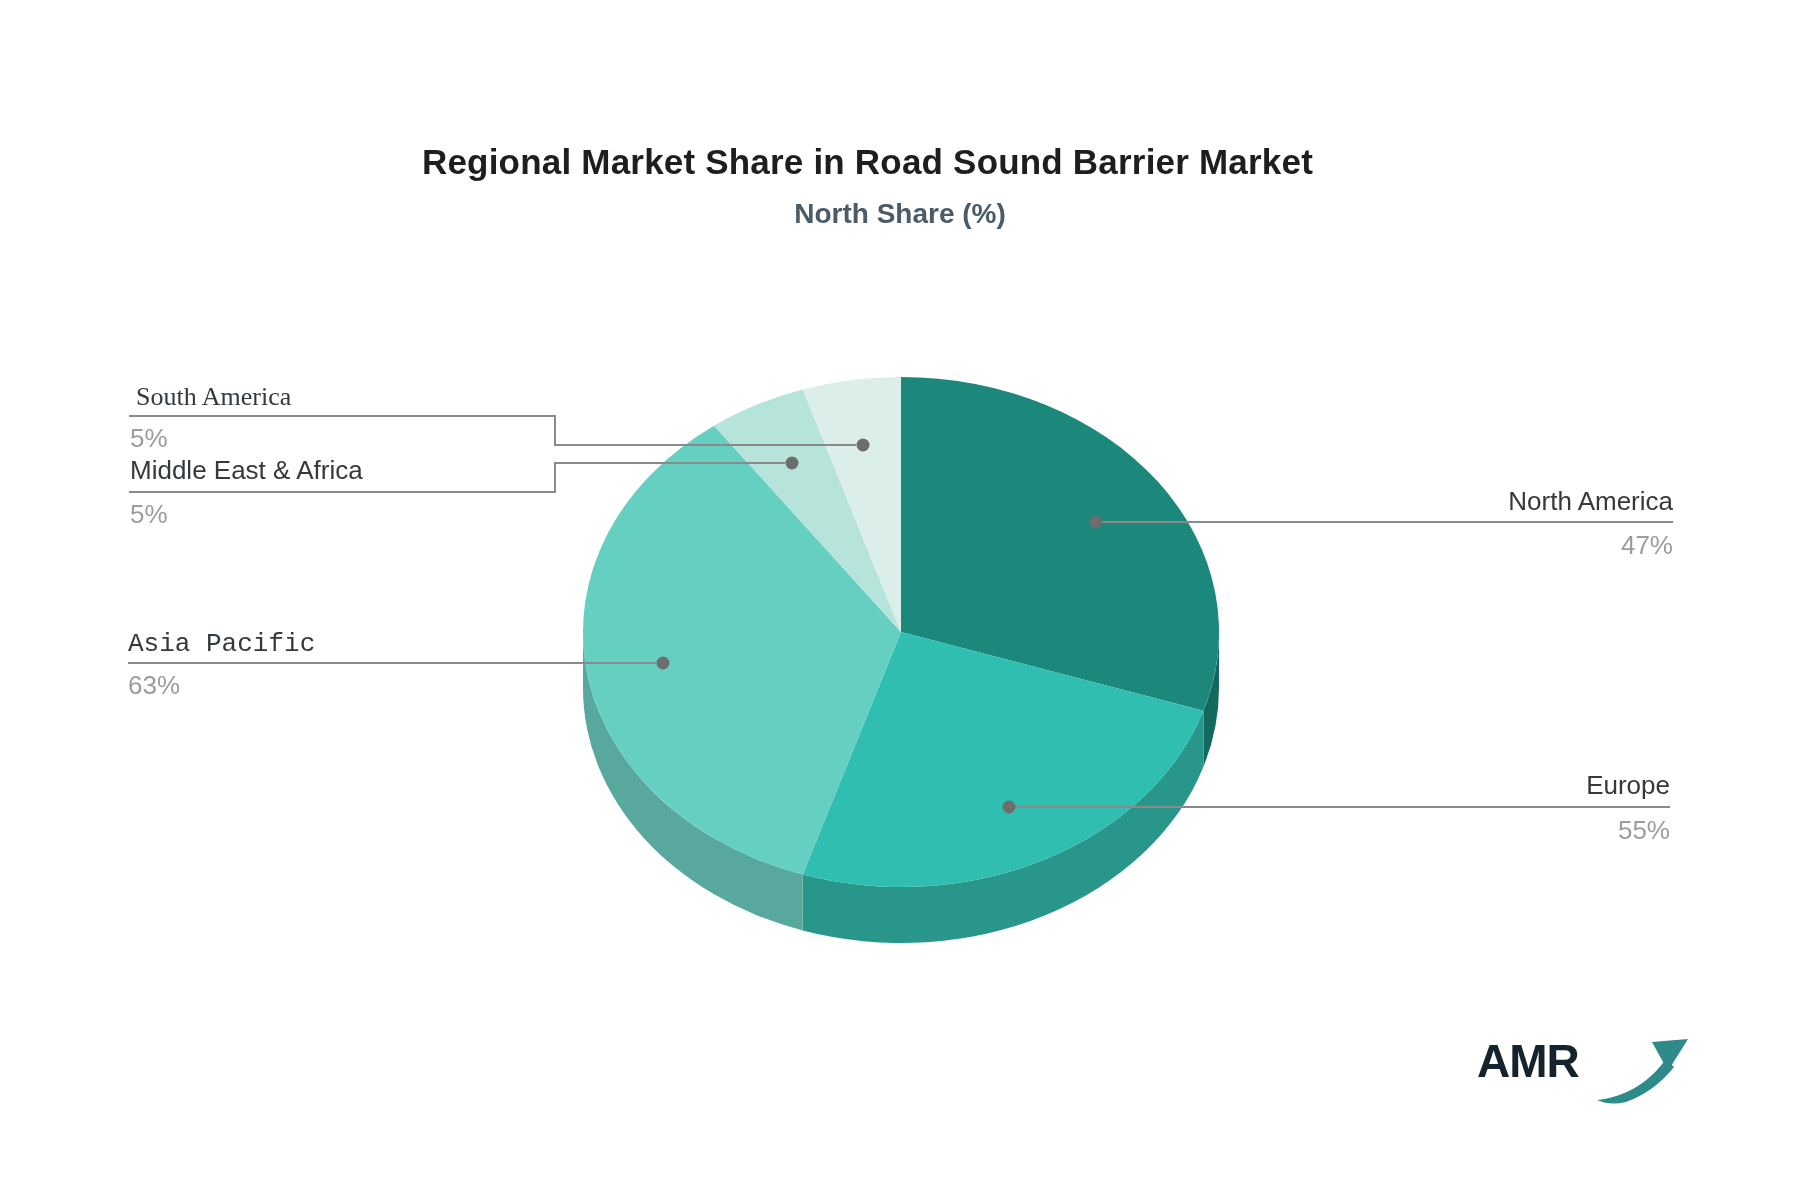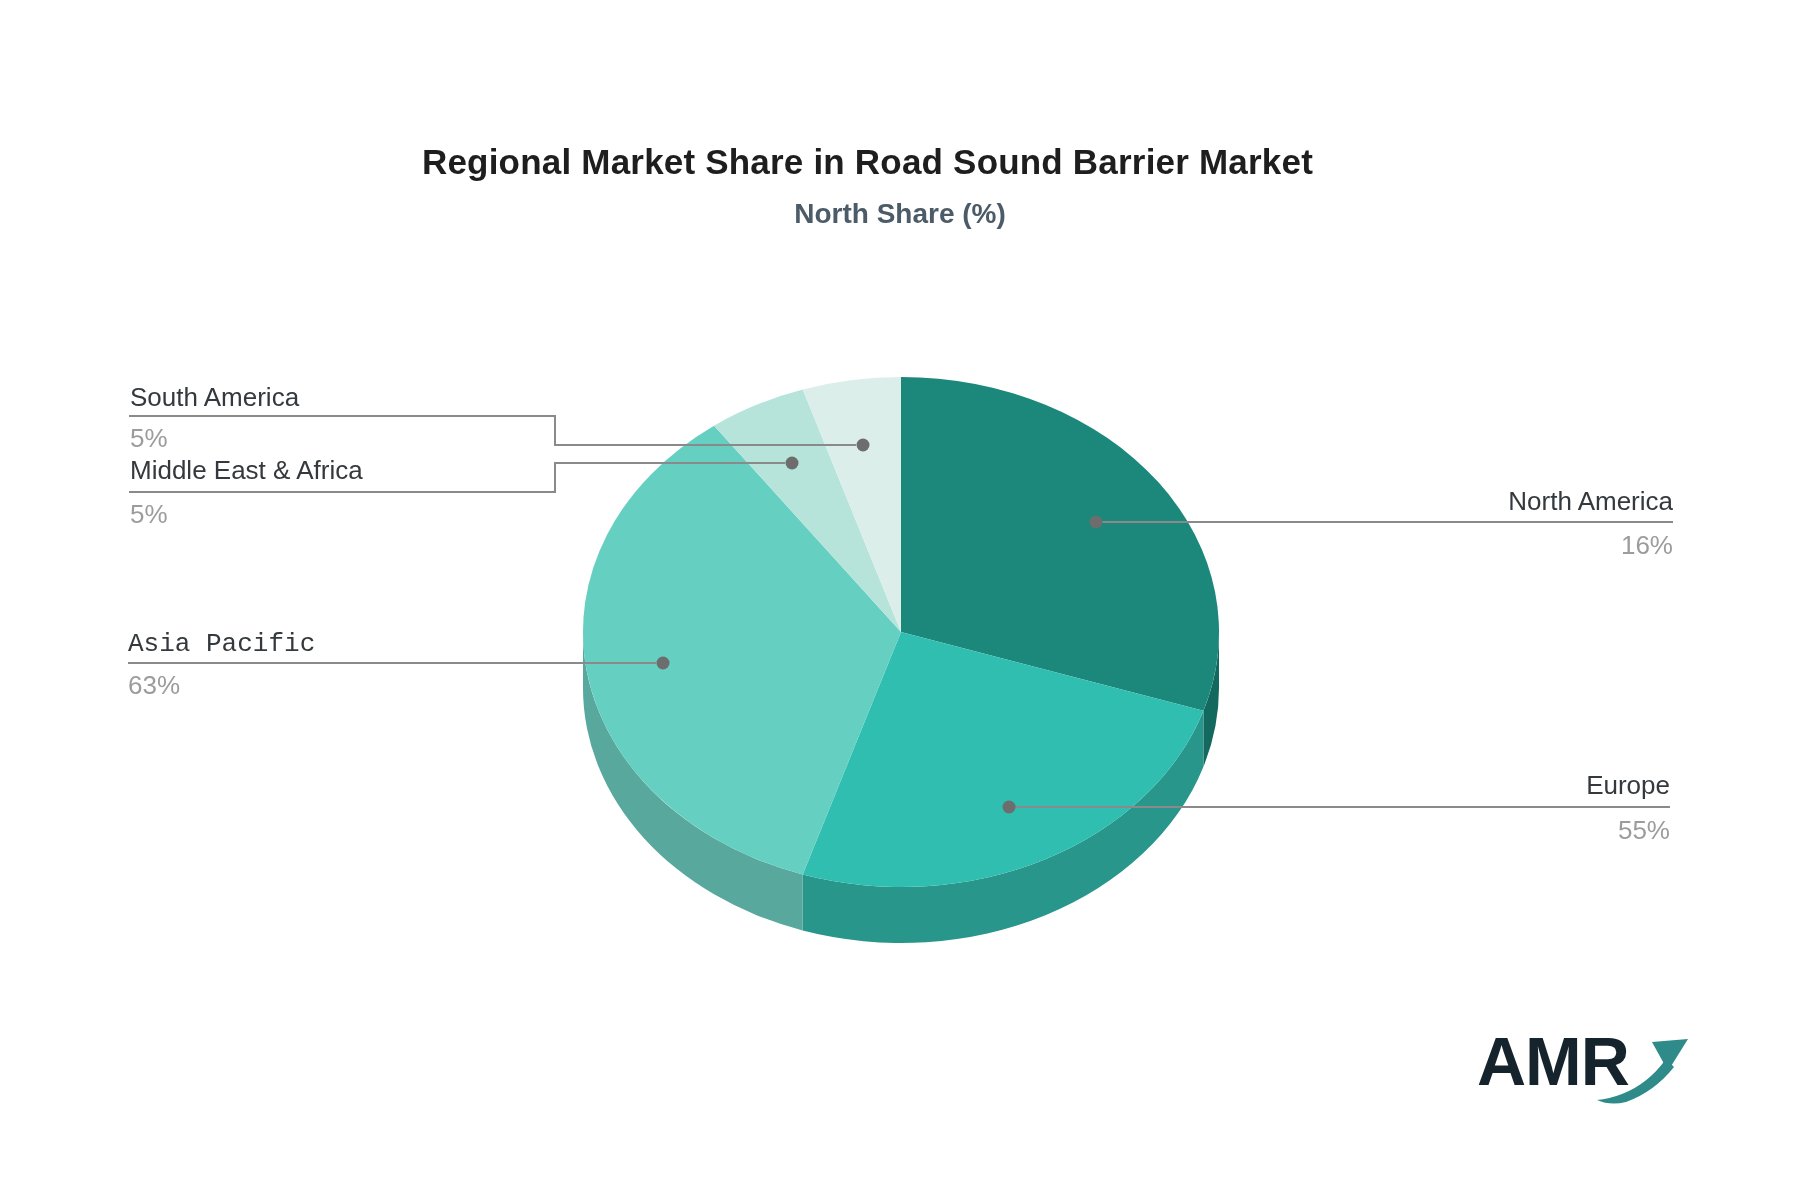--- a/index.html
+++ b/index.html
@@ -20,21 +20,21 @@
     position:absolute;font-size:26px;color:#33393d;white-space:nowrap;line-height:28px;
   }
   .lbl-pct{
     position:absolute;font-size:26px;color:#9c9c9c;white-space:nowrap;line-height:28px;
   }
   .right-align{text-align:right;}
   .logo{
     position:absolute;left:1477px;top:1032px;width:200px;height:90px;
   }
   .logo-text{
-    position:absolute;left:0;top:0;font-size:68px;font-weight:800;color:#15232c;
+    position:absolute;left:0;top:0;font-size:46px;font-weight:800;color:#15232c;
     letter-spacing:-1px;line-height:58px;
   }
   .logo-arrow{position:absolute;left:118px;top:-6px;}
 </style>
 </head>
 <body>
 
 <div id="canvas">
 
   <div class="title">Regional Market Share in Road Sound Barrier Market</div>
@@ -54,31 +54,31 @@
       <path d="M1670,807 L1015,807" fill="none" stroke="#8a8a8a" stroke-width="2"></path>
       <circle cx="1009" cy="807" r="6.5" fill="#6d6d6d"></circle>
       <path d="M128,663 L656,663" fill="none" stroke="#8a8a8a" stroke-width="2"></path>
       <circle cx="663" cy="663" r="6.5" fill="#6d6d6d"></circle>
       <path d="M129,416 L555,416 L555,445 L856,445" fill="none" stroke="#8a8a8a" stroke-width="2"></path>
       <circle cx="863" cy="445" r="6.5" fill="#6d6d6d"></circle>
       <path d="M129,492 L555,492 L555,463 L785,463" fill="none" stroke="#8a8a8a" stroke-width="2"></path>
       <circle cx="792" cy="463" r="6.5" fill="#6d6d6d"></circle>
     </svg>
 
-  <div class="lbl-name" style="left:130px;top:383px;">South America</div>
+  <div class="lbl-name" style="left:136px;top:383px;font-family:Liberation Serif, serif;">South America</div>
   <div class="lbl-pct" style="left:130px;top:424px;">5%</div>
 
   <div class="lbl-name" style="left:130px;top:456px;">Middle East &amp; Africa</div>
   <div class="lbl-pct" style="left:130px;top:500px;">5%</div>
 
   <div class="lbl-name" style="left:128px;top:630px;font-family:Liberation Mono, monospace;">Asia Pacific</div>
   <div class="lbl-pct" style="left:128px;top:671px;">63%</div>
 
   <div class="lbl-name right-align" style="right:127px;top:487px;">North America</div>
-  <div class="lbl-pct right-align" style="right:127px;top:531px;">16%</div>
+  <div class="lbl-pct right-align" style="right:127px;top:531px;">47%</div>
 
   <div class="lbl-name right-align" style="right:130px;top:771px;">Europe</div>
   <div class="lbl-pct right-align" style="right:130px;top:816px;">55%</div>
 
   <div class="logo">
     <div class="logo-text" style="color: rgb(21, 35, 44);">AMR</div>
     <svg class="logo-arrow" width="110" height="80" viewBox="0 0 110 80">
       <path id="logo-swoosh" d="M2,74 Q14,73 27,68 Q53,58 71,33 L79,41 Q59,66 31,76 Q15,80 2,74 Z" fill="#2e8b8a"></path>
       <polygon id="logo-head" points="57,16 93,13 73,45" fill="#2e8b8a"></polygon>
     </svg>

